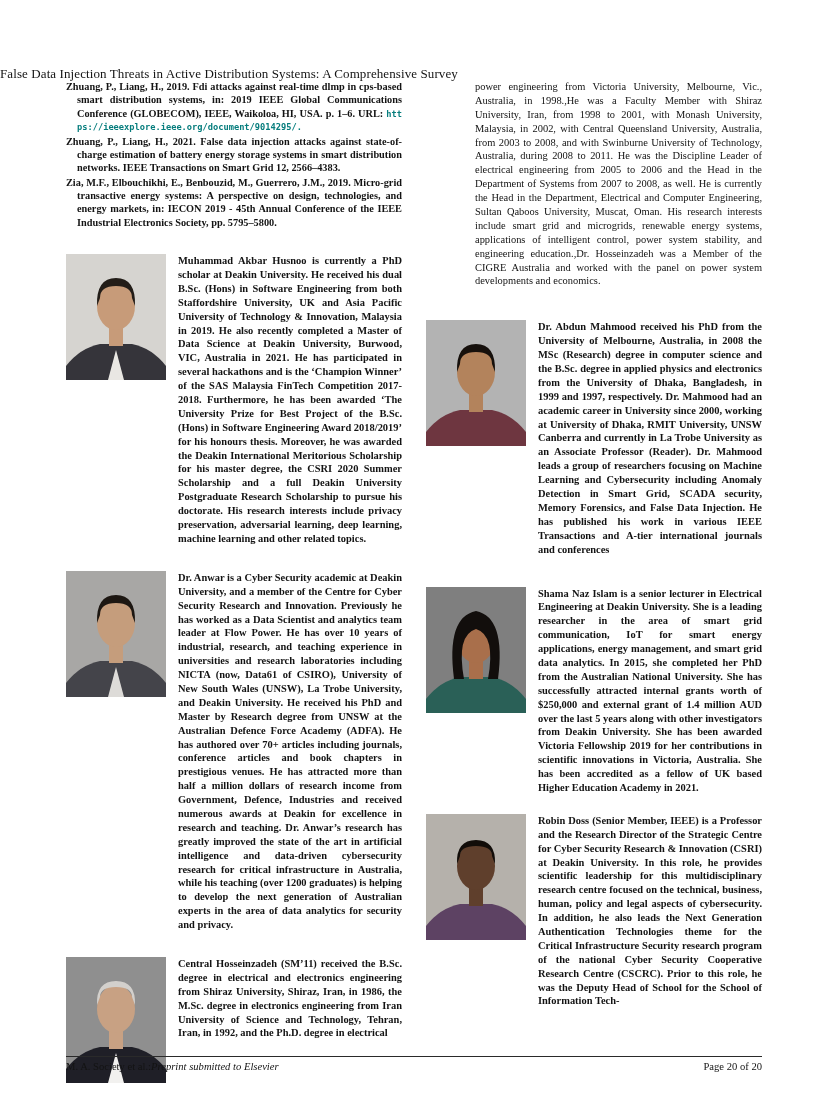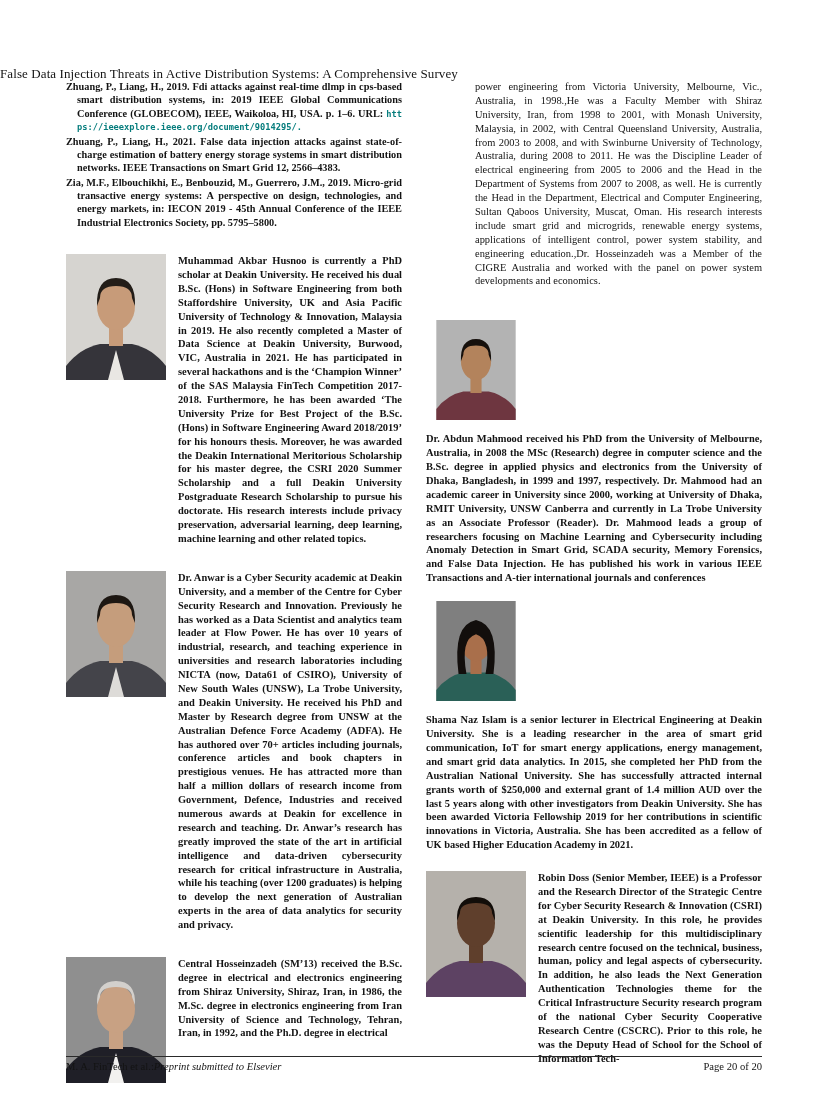--- a/index.html
+++ b/index.html
@@ -105,41 +105,41 @@
 
       <div class="bio">
         <svg class="photo" viewBox="0 0 100 126">
           <rect width="100" height="126" fill="#8f8f8f"></rect>
           <path d="M0,126 L0,112 Q14,94 34,90 L66,90 Q86,94 100,112 L100,126 Z" fill="#1f1f27"></path>
           <path d="M42,126 L50,96 L58,126 Z" fill="#f2f1ef"></path>
           <rect x="43" y="72" width="14" height="20" fill="#c8a183"></rect>
           <ellipse cx="50" cy="52" rx="19" ry="24" fill="#c8a183"></ellipse>
           <path d="M31,48 Q30,24 50,24 Q70,24 69,48 L66,40 Q66,30 50,30 Q34,30 34,40 Z" fill="#d3d0cc"></path>
         </svg>
-        <p class="bio-text"><span>Central Hosseinzadeh</span><span> (SM’13) received the B.Sc. degree in electrical and electronics engineering from Shiraz University, Shiraz, Iran, in 1986, the M.Sc. degree in electronics engineering from Iran University of Science and Technology, Tehran, Iran, in 1992, and the Ph.D. degree in electrical</span></p>
+        <p class="bio-text"><span>Central Hosseinzadeh</span><span> (SM’11) received the B.Sc. degree in electrical and electronics engineering from Shiraz University, Shiraz, Iran, in 1986, the M.Sc. degree in electronics engineering from Iran University of Science and Technology, Tehran, Iran, in 1992, and the Ph.D. degree in electrical</span></p>
       </div>
 
     </div>
 
     <div class="col">
 
       <p class="continuation">power engineering from Victoria University, Melbourne, Vic., Australia, in 1998.,He was a Faculty Member with Shiraz University, Iran, from 1998 to 2001, with Monash University, Malaysia, in 2002, with Central Queensland University, Australia, from 2003 to 2008, and with Swinburne University of Technology, Australia, during 2008 to 2011. He was the Discipline Leader of electrical engineering from 2005 to 2006 and the Head in the Department of Systems from 2007 to 2008, as well. He is currently the Head in the Department, Electrical and Computer Engineering, Sultan Qaboos University, Muscat, Oman. His research interests include smart grid and microgrids, renewable energy systems, applications of intelligent control, power system stability, and engineering education.,Dr. Hosseinzadeh was a Member of the CIGRE Australia and worked with the panel on power system developments and economics.</p>
 
-      <div class="bio" style="margin-top:32px;flex-direction:column;">
+      <div class="bio" style="margin-top:32px;">
         <svg class="photo" viewBox="0 0 100 126">
           <rect width="100" height="126" fill="#b3b3b3"></rect>
           <path d="M0,126 L0,112 Q14,94 34,90 L66,90 Q86,94 100,112 L100,126 Z" fill="#6e3640"></path>
           <rect x="43" y="72" width="14" height="20" fill="#b3835c"></rect>
           <ellipse cx="50" cy="52" rx="19" ry="24" fill="#b3835c"></ellipse>
           <path d="M31,52 Q30,24 50,24 Q70,24 69,52 L66,44 Q66,32 50,32 Q34,32 34,44 Z" fill="#16100c"></path>
         </svg>
         <p class="bio-text"><span>Dr. Abdun Mahmood</span><span> received his PhD from the University of Melbourne, Australia, in 2008 the MSc (Research) degree in computer science and the B.Sc. degree in applied physics and electronics from the University of Dhaka, Bangladesh, in 1999 and 1997, respectively. Dr. Mahmood had an academic career in University since 2000, working at University of Dhaka, RMIT University, UNSW Canberra and currently in La Trobe University as an Associate Professor (Reader). Dr. Mahmood leads a group of researchers focusing on Machine Learning and Cybersecurity including Anomaly Detection in Smart Grid, SCADA security, Memory Forensics, and False Data Injection. He has published his work in various IEEE Transactions and A-tier international journals and conferences</span></p>
       </div>
 
-      <div class="bio" style="margin-top:16px;flex-direction:column;">
+      <div class="bio" style="margin-top:30px;">
         <svg class="photo" viewBox="0 0 100 126">
           <rect width="100" height="126" fill="#7f7f7f"></rect>
           <path d="M0,126 L0,112 Q14,94 34,90 L66,90 Q86,94 100,112 L100,126 Z" fill="#2a6057"></path>
           <rect x="43" y="72" width="14" height="20" fill="#a96f4b"></rect>
           <ellipse cx="50" cy="52" rx="19" ry="24" fill="#a96f4b"></ellipse>
           <path d="M28,92 Q20,30 50,24 Q80,30 72,92 L62,92 Q70,48 50,42 Q30,48 38,92 Z" fill="#120e0c"></path>
         </svg>
         <p class="bio-text"><span>Shama Naz Islam</span><span> is a senior lecturer in Electrical Engineering at Deakin University. She is a leading researcher in the area of smart grid communication, IoT for smart energy applications, energy management, and smart grid data analytics. In 2015, she completed her PhD from the Australian National University. She has successfully attracted internal grants worth of $250,000 and external grant of 1.4 million AUD over the last 5 years along with other investigators from Deakin University. She has been awarded Victoria Fellowship 2019 for her contributions in scientific innovations in Victoria, Australia. She has been accredited as a fellow of UK based Higher Education Academy in 2021.</span></p>
       </div>
 
@@ -152,18 +152,18 @@
           <path d="M31,50 Q30,26 50,26 Q70,26 69,50 L66,42 Q66,32 50,32 Q34,32 34,42 Z" fill="#120d09"></path>
         </svg>
         <p class="bio-text"><span>Robin Doss</span><span> (Senior Member, IEEE) is a Professor and the Research Director of the Strategic Centre for Cyber Security Research &amp; Innovation (CSRI) at Deakin University. In this role, he provides scientific leadership for this multidisciplinary research centre focused on the technical, business, human, policy and legal aspects of cybersecurity. In addition, he also leads the Next Generation Authentication Technologies theme for the Critical Infrastructure Security research program of the national Cyber Security Cooperative Research Centre (CSCRC). Prior to this role, he was the Deputy Head of School for the School of Information Tech-</span></p>
       </div>
 
     </div>
   </div>
 
   <div class="footer">
     <div>
-      <span>M. A. FinTech et al.:</span><span class="italic">Preprint submitted to Elsevier</span>
+      <span>M. A. Society et al.:</span><span class="italic">Preprint submitted to Elsevier</span>
     </div>
     <div>Page 20 of 20</div>
   </div>
 
 </div>
 
 </body></html>

